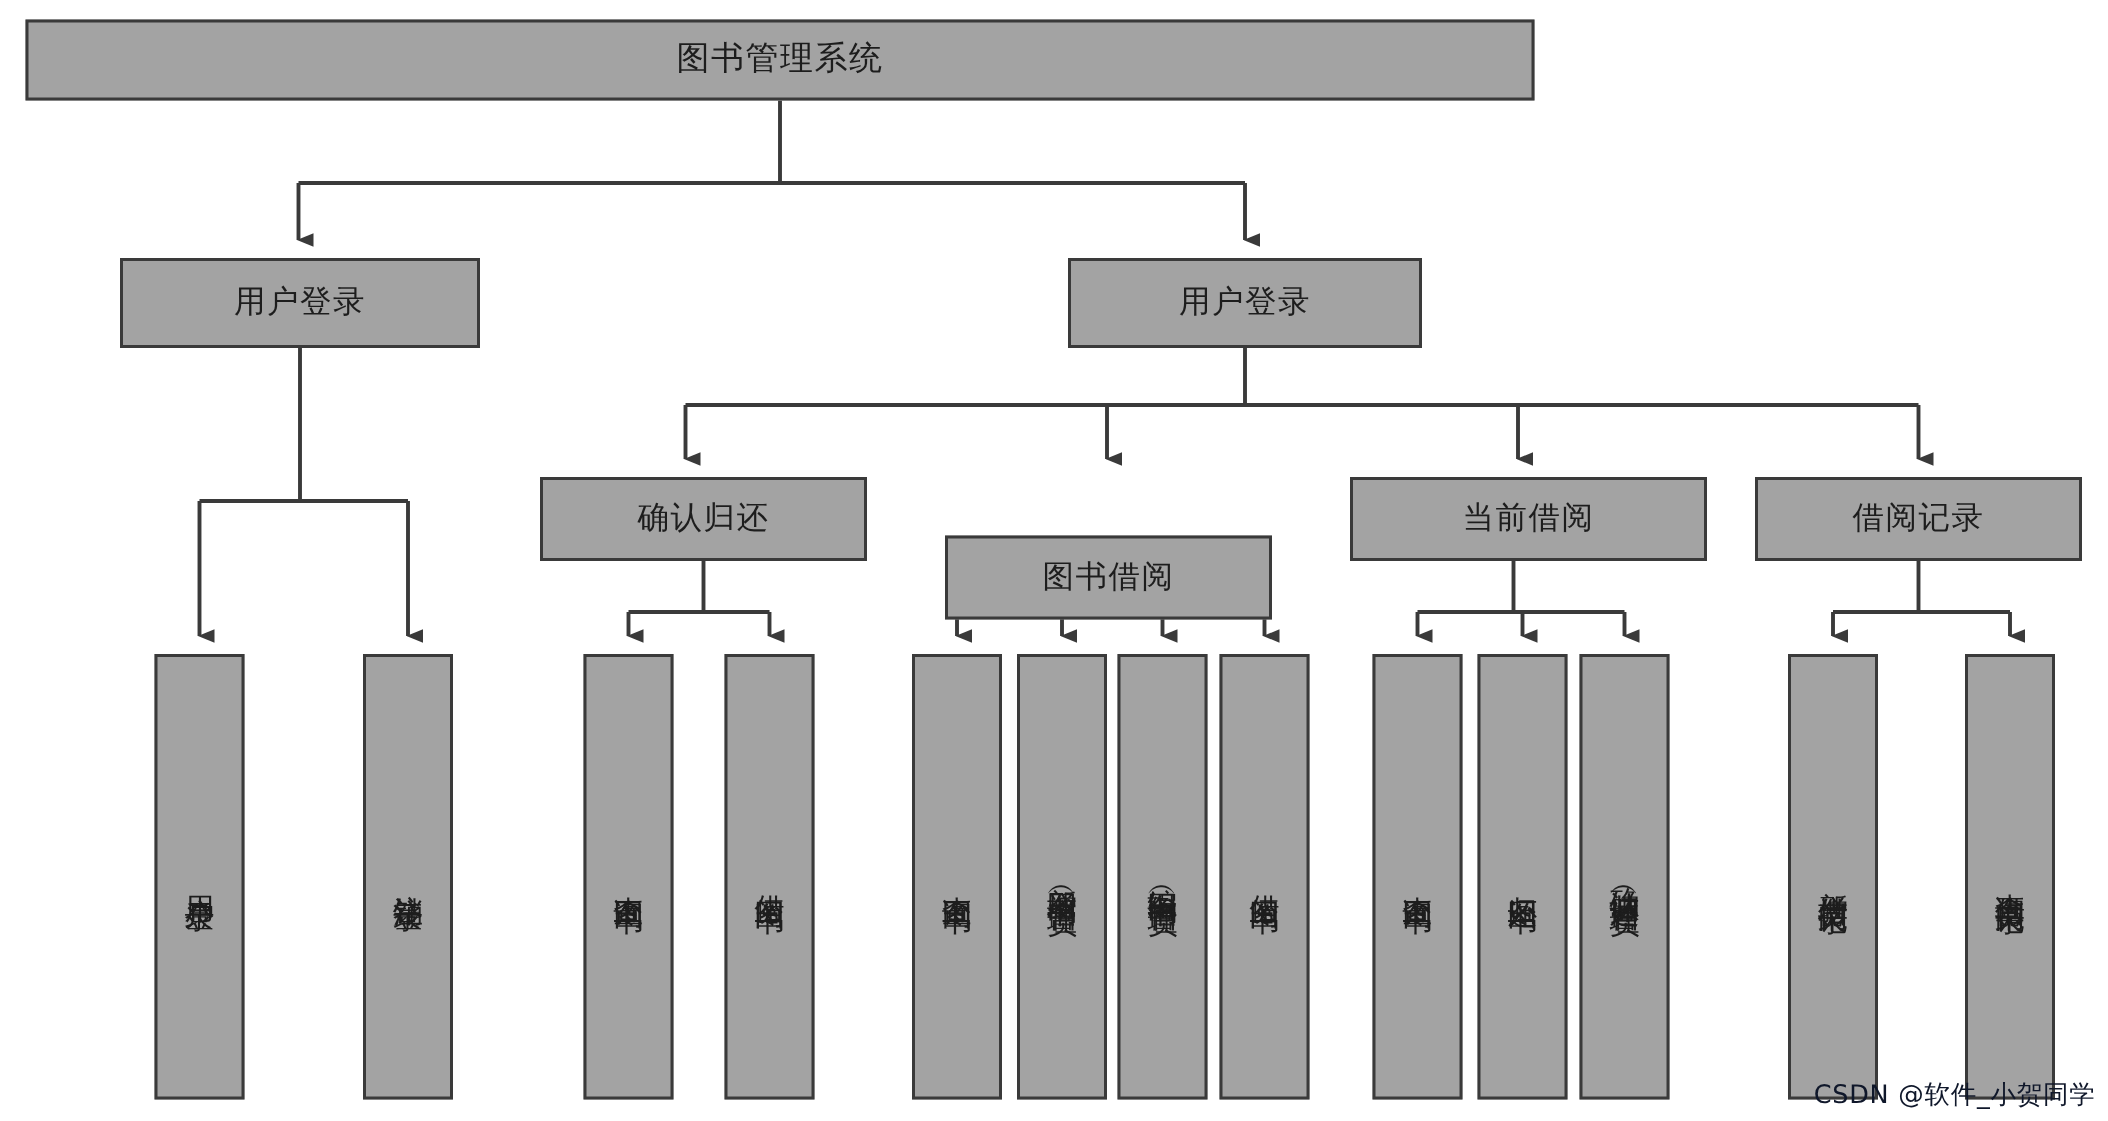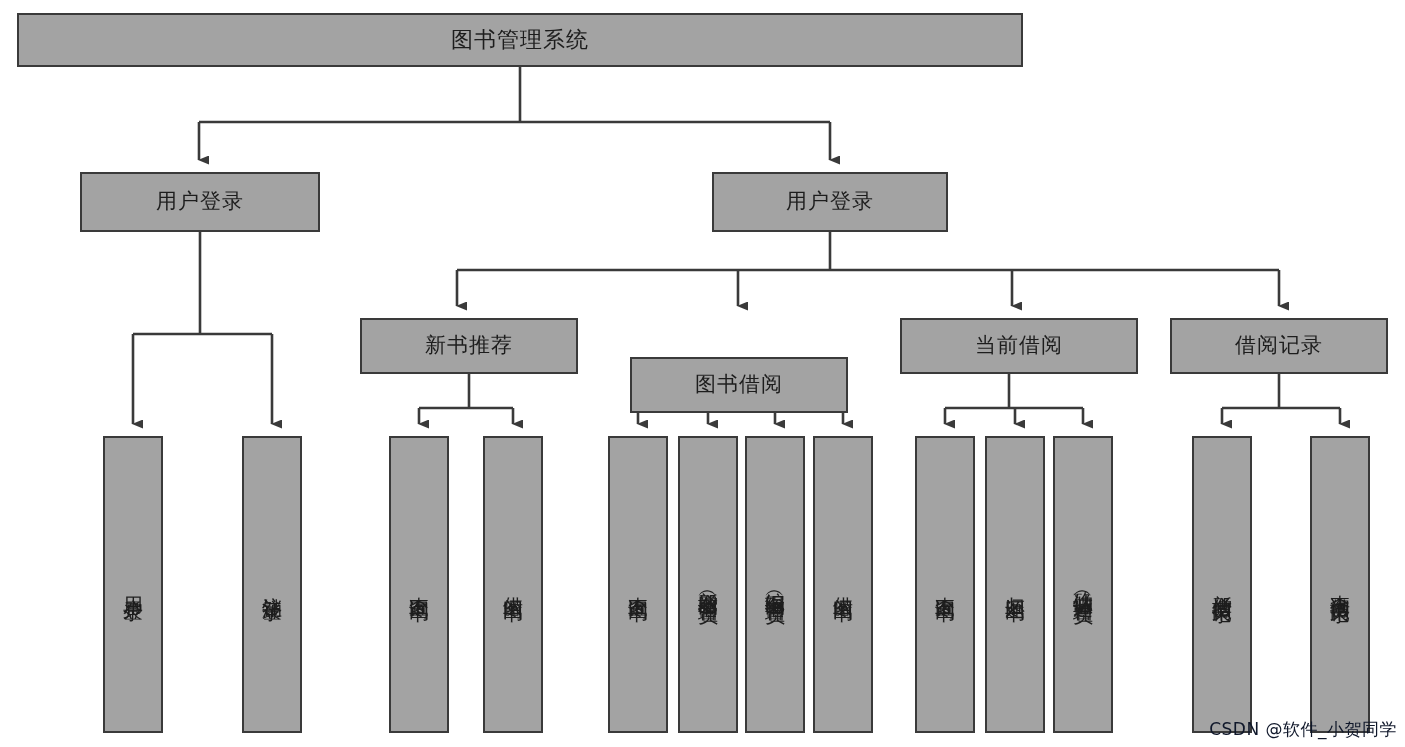--- a/index.html
+++ b/index.html
@@ -126,21 +126,21 @@
   </div>
 
   <div class="node h" style="left:80px;top:172px;width:240px;height:60px;">
     <span>用户登录</span>
   </div>
   <div class="node h" style="left:712px;top:172px;width:236px;height:60px;">
     <span>用户登录</span>
   </div>
 
   <div class="node h" style="left:360px;top:318px;width:218px;height:56px;">
-    <span>新书推荐</span>
+    <span>确认归还</span>
   </div>
   <div class="node h" style="left:630px;top:318px;width:218px;height:56px;margin-top:39px;">
     <span>图书借阅</span>
   </div>
   <div class="node h" style="left:900px;top:318px;width:238px;height:56px;">
     <span>当前借阅</span>
   </div>
   <div class="node h" style="left:1170px;top:318px;width:218px;height:56px;text-align:center;">
     <span>借阅记录</span>
   </div>

